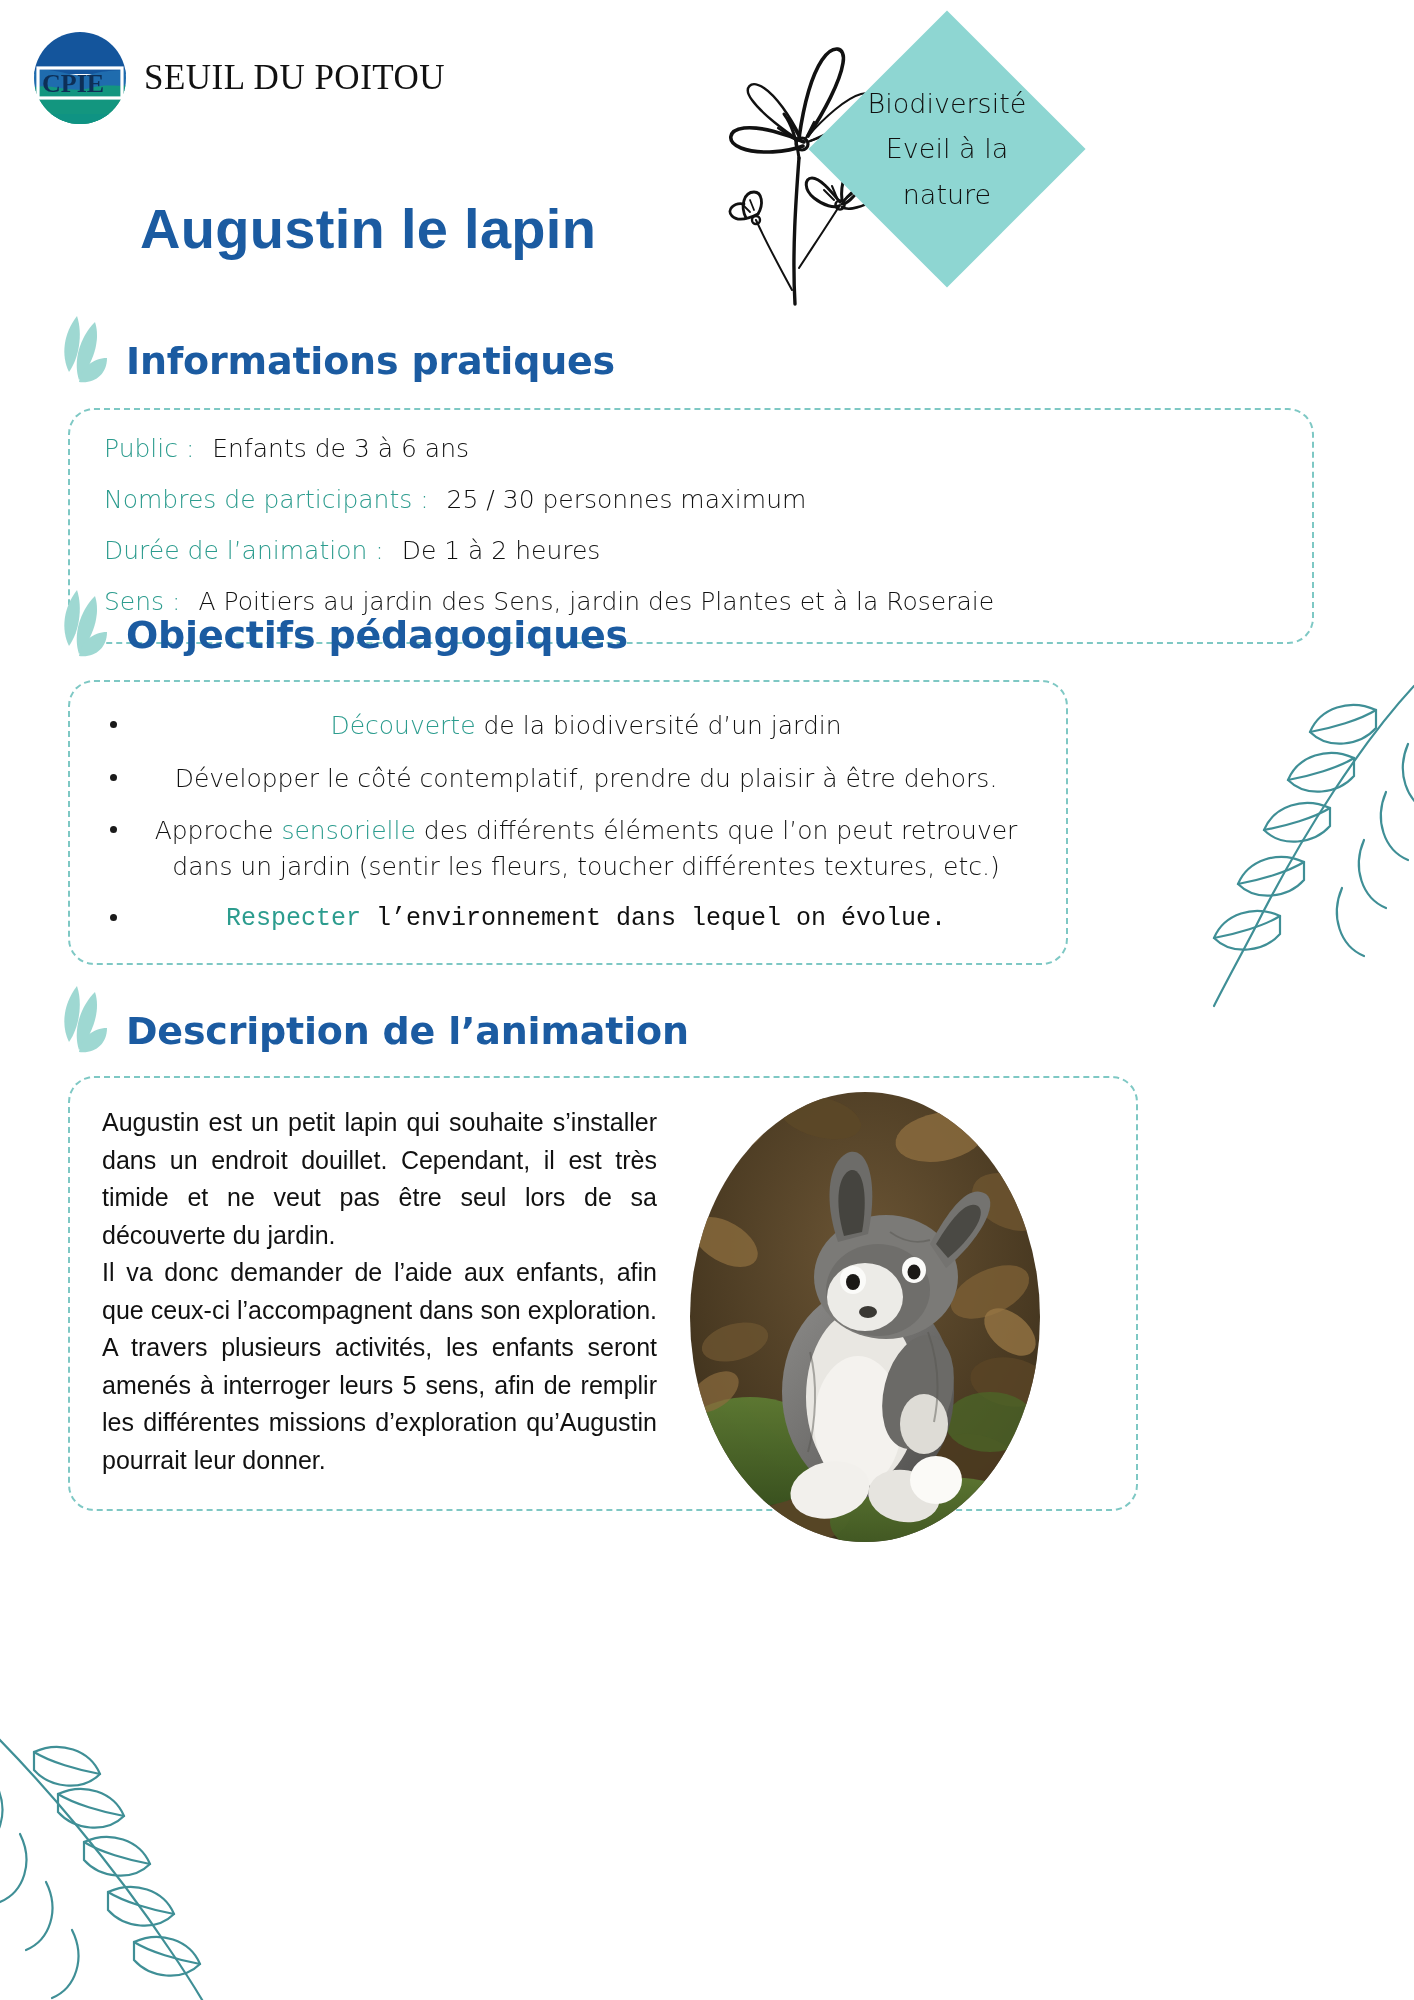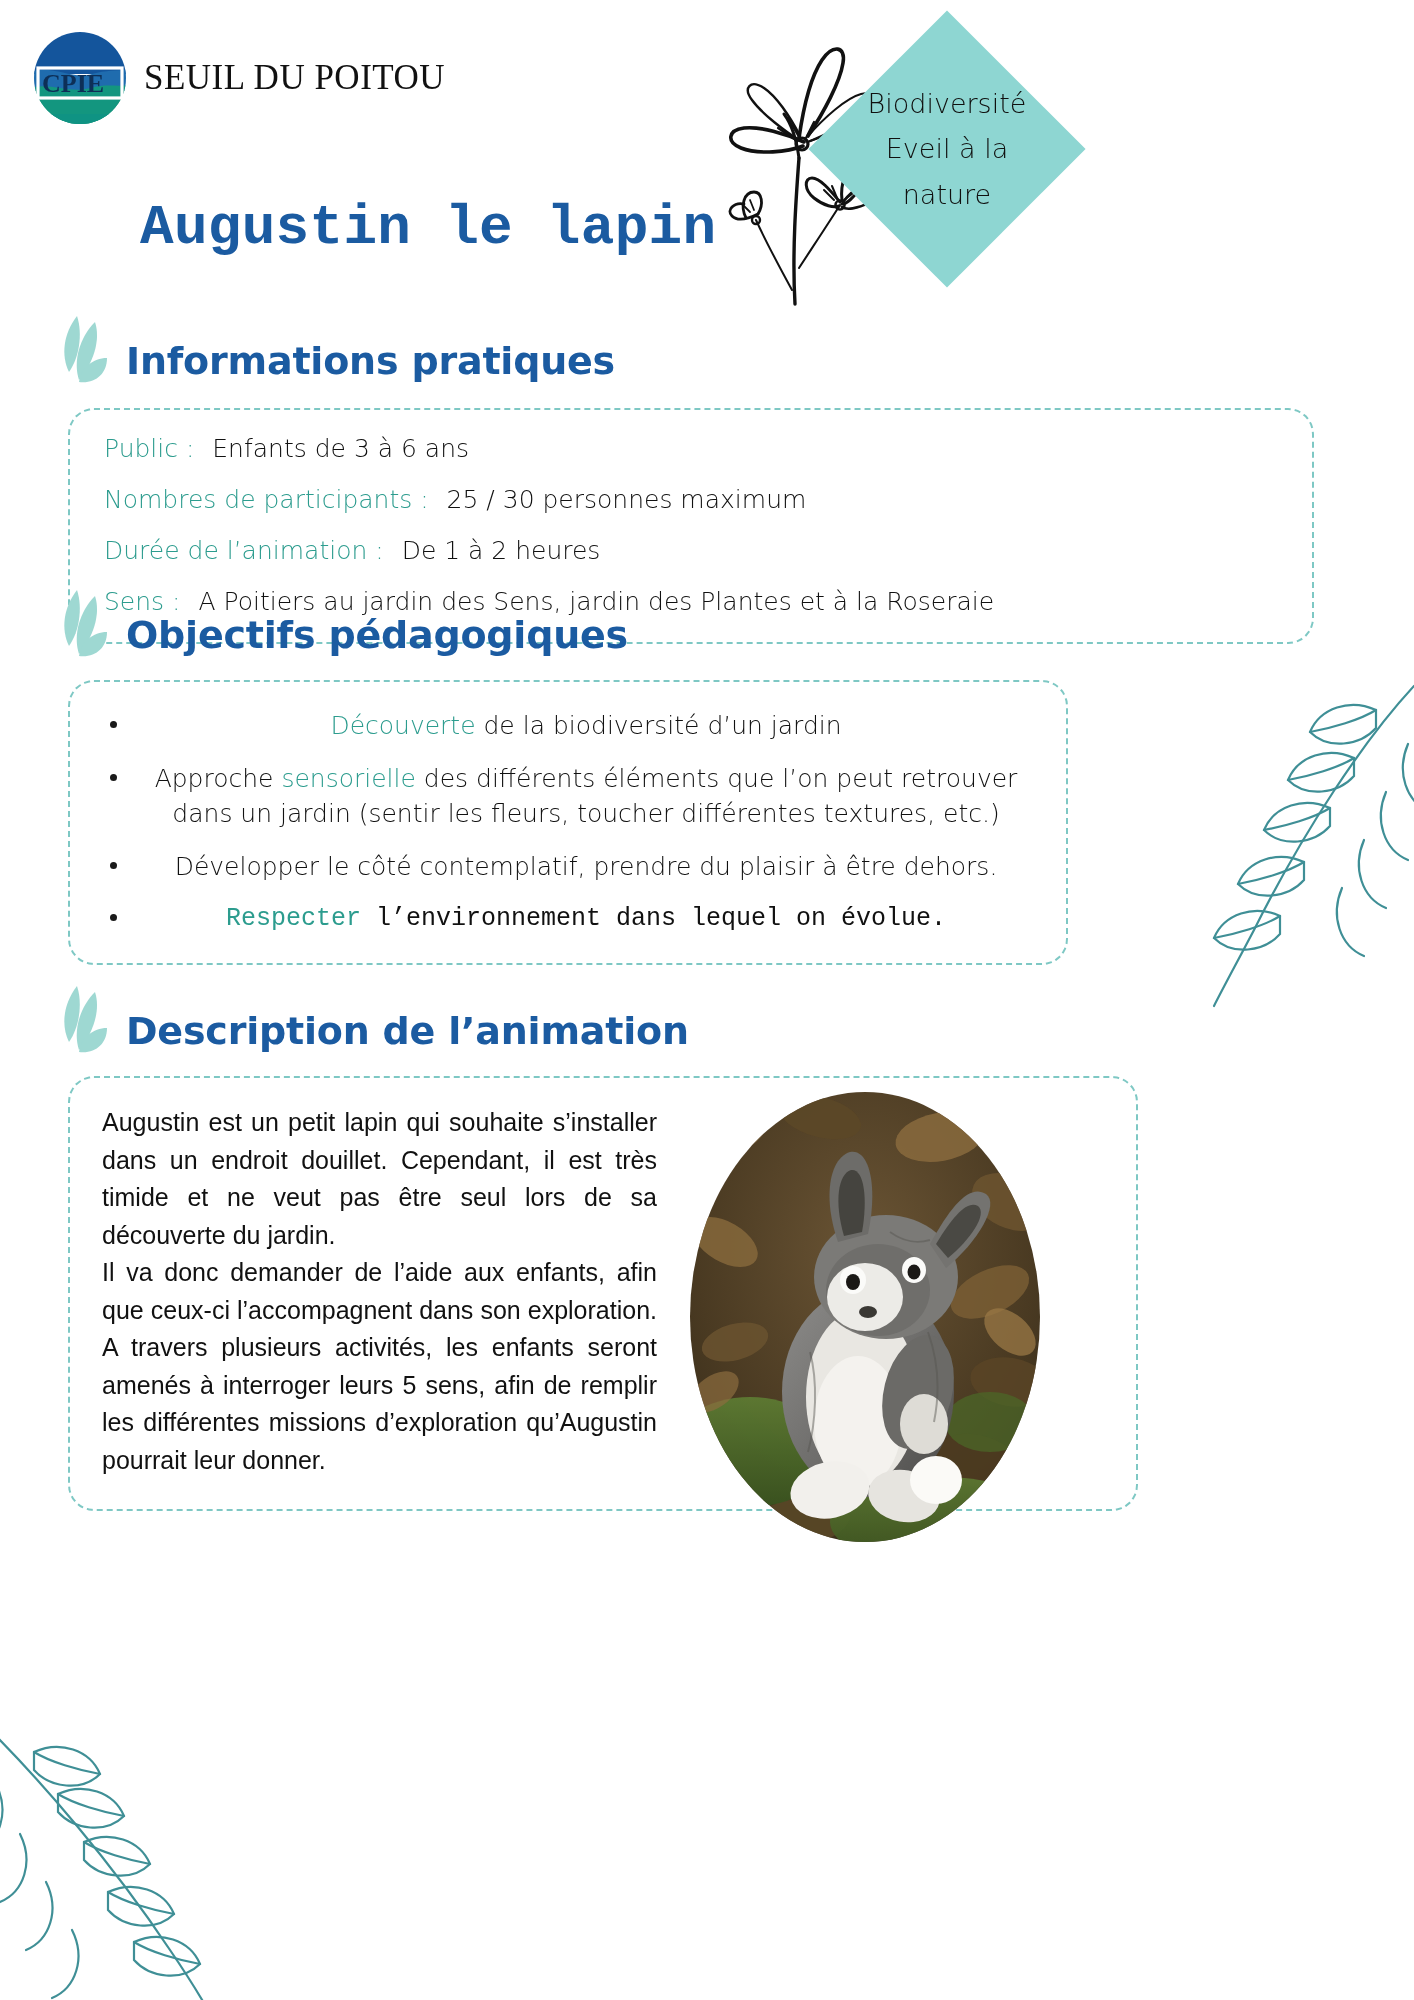--- a/index.html
+++ b/index.html
@@ -42,21 +42,21 @@
     gap:6px;
     font-size:27px;color:#10100f;line-height:1.45;text-align:center;
     font-family:"DejaVu Sans", sans-serif;font-weight:300;
   }
   #badge .badge-text span{display:block;}
 
   #doc-title{
     position:absolute;left:140px;top:196px;
     font-size:56px;font-weight:bold;color:#1b5ba1;
     letter-spacing:.3px;
-    font-family:Liberation Mono, monospace;
+    font-family:Liberation Sans, sans-serif;
   }
 
   
   .section{position:absolute;left:0;width:100%;}
   .sec-head{position:relative;display:flex;align-items:center;height:62px;}
   .leaf-icon{position:absolute;left:55px;top:-16px;width:62px;height:74px;}
   .sec-title{
     margin-left:126px;
     font-size:38px;font-weight:bold;color:#1b5ba1;
     font-family:"DejaVu Sans", sans-serif;
@@ -251,22 +251,22 @@
           <path d="M40 8 C24 24 18 48 24 66 C38 50 46 26 40 8 Z"></path>
           <path d="M52 44 C38 44 26 54 24 68 C40 70 52 60 52 44 Z"></path>
         </svg>
       </span>
       <span class="sec-title">Objectifs pédagogiques</span>
     </div>
 
     <div class="dashed-box" id="obj-box">
       <ul class="bullet-list">
         <li><span class="kw">Découverte</span><span> de la biodiversité d’un jardin</span></li>
+        <li><span>Développer le côté contemplatif, prendre du plaisir à être dehors.</span></li>
         <li><span>Approche </span><span class="kw">sensorielle</span><span> des différents éléments que l’on peut retrouver dans un jardin (sentir les fleurs, toucher différentes textures, etc.)</span></li>
-        <li><span>Développer le côté contemplatif, prendre du plaisir à être dehors.</span></li>
         <li><span class="kw">Respecter</span><span> l’environnement dans lequel on évolue.</span></li>
       </ul>
     </div>
   </div>
 
   <div class="section" id="sec-desc">
     <div class="sec-head">
       <span class="leaf-icon">
         <svg viewBox="0 0 62 74" fill="#9ed8d2">
           <path d="M22 2 C8 20 6 42 14 58 C24 44 28 20 22 2 Z"></path>

